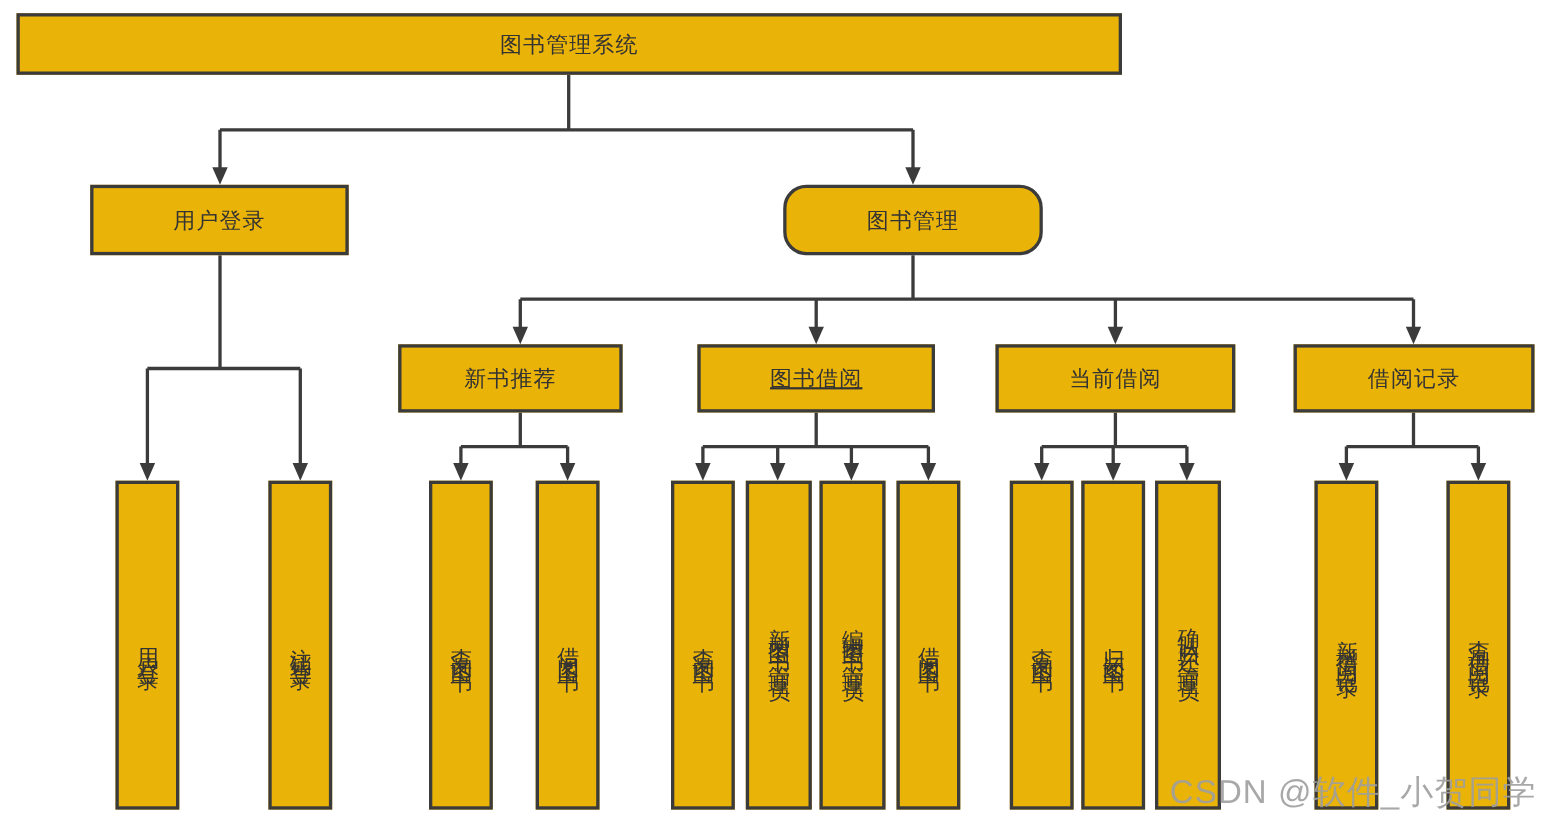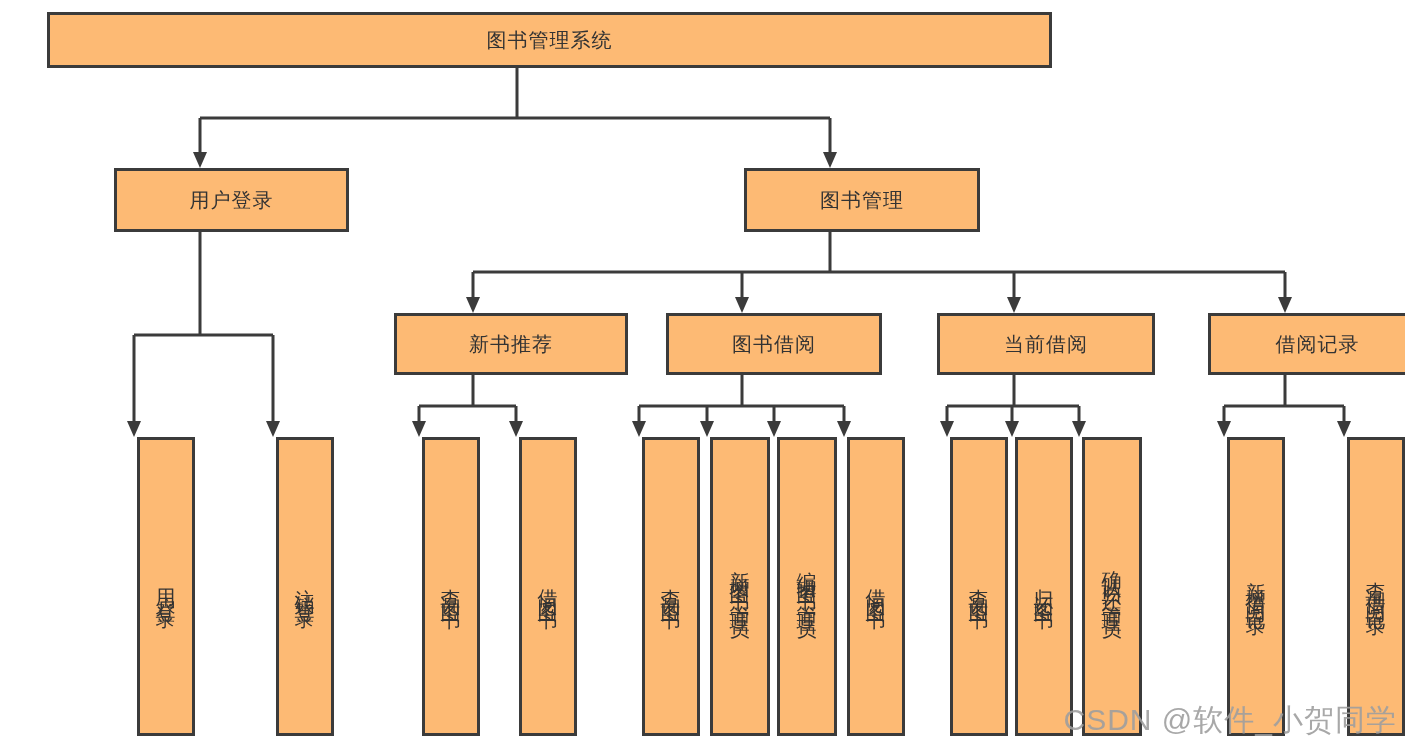--- a/index.html
+++ b/index.html
@@ -8,28 +8,27 @@
     width:1405px;height:747px;
     background:#ffffff;
     font-family:"Liberation Sans","DejaVu Sans",sans-serif;
     color:#333333;
     overflow:hidden;
   }
   .box{
     position:absolute;
     box-sizing:border-box;
     border:3px solid #3b3b3b;
-    background:#fdba74;
+    background:#eab308;
     display:flex;
     align-items:center;
     justify-content:center;
     font-size:20px;
     color:#333333;
     letter-spacing:1px;
-    margin-left:32px;
   }
   .vbox{
     width:58px;height:299px;top:437px;
     font-size:20px;
   }
   .vbox .vtext{
     writing-mode:vertical-rl;
     letter-spacing:7px;
     line-height:1;
   }
@@ -100,28 +99,28 @@
     </g>
   </svg>
 
   <div class="box" style="left:15px;top:12px;width:1005px;height:56px;">
     <span>图书管理系统</span>
   </div>
 
   <div class="box" style="left:82px;top:168px;width:235px;height:64px;">
     <span>用户登录</span>
   </div>
-  <div class="box" style="left:712px;top:168px;width:236px;height:64px;">
+  <div class="box" style="left:712px;top:168px;width:236px;height:64px;border-radius:21px;">
     <span>图书管理</span>
   </div>
 
-  <div class="box" style="left:362px;top:313px;width:234px;height:62px;">
+  <div class="box" style="left:362px;top:313px;width:204px;height:62px;">
     <span>新书推荐</span>
   </div>
-  <div class="box" style="left:634px;top:313px;width:216px;height:62px;">
+  <div class="box" style="left:634px;top:313px;width:216px;height:62px;text-decoration:underline;">
     <span>图书借阅</span>
   </div>
   <div class="box" style="left:1176px;top:313px;width:219px;height:62px;">
     <span>借阅记录</span>
   </div>
   <div class="box" style="left:905px;top:313px;width:218px;height:62px;">
     <span>当前借阅</span>
   </div>
 
   <div class="box vbox" style="left:105px;">

